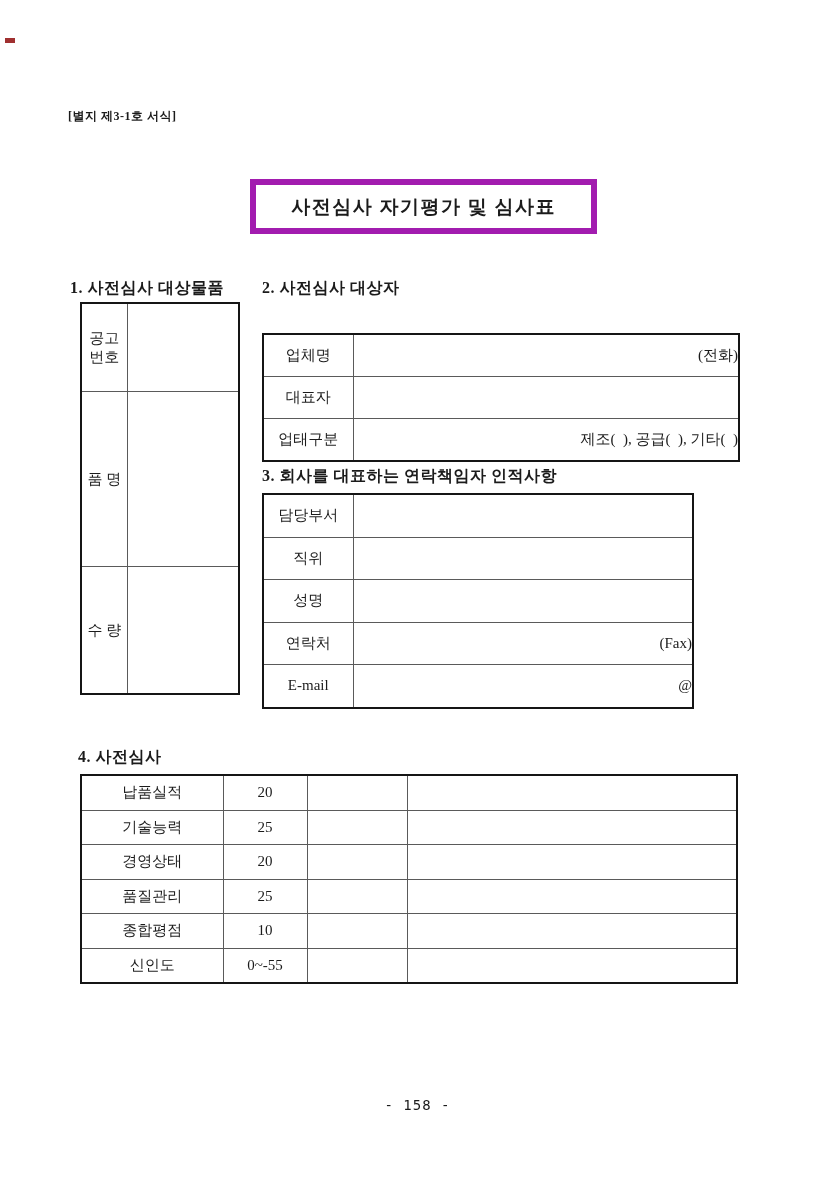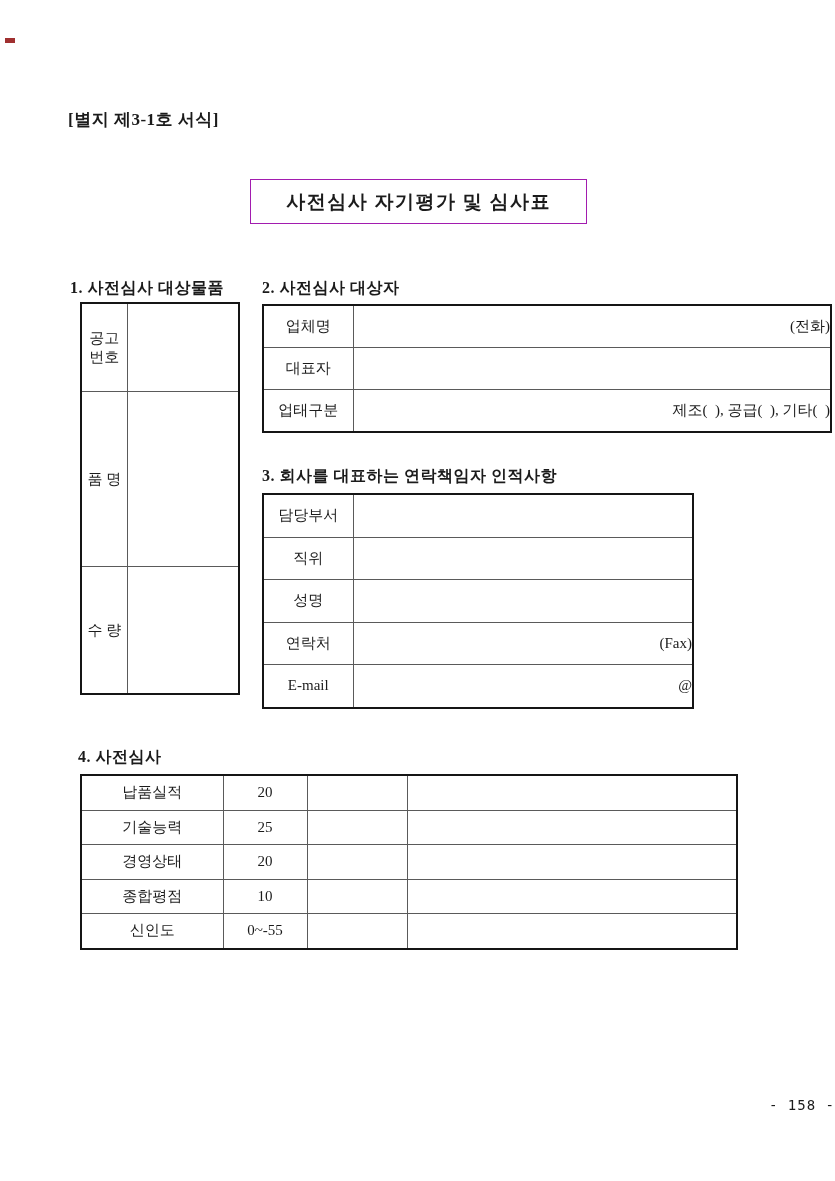--- a/index.html
+++ b/index.html
@@ -10,24 +10,24 @@
     color: #1b1b1b;
     position: relative;
     overflow: hidden;
   }
   .abs { position: absolute; }
 
   
   .corner-mark { left: 5px; top: 38px; width: 10px; height: 5px; background: #a03030; }
 
   
-  .form-tag { left: 68px; top: 108px; font-size: 17px; font-weight: bold; letter-spacing: 0.5px; }
+  .form-tag { left: 68px; top: 108px; font-size: 12px; font-weight: bold; letter-spacing: 0.5px; }
   .title-box {
     left: 250px; top: 179px; width: 335px; height: 43px;
-    border: 1px solid #a21caf;
+    border: 6px solid #a21caf;
     display: flex; align-items: center; justify-content: center;
   }
   .title-box span { font-size: 19px; font-weight: bold; letter-spacing: 1.5px; white-space: pre; }
 
   .sec-heading { font-size: 16px; font-weight: bold; letter-spacing: 0.5px; white-space: pre; }
   .h1 { left: 70px;  top: 278px; }
   .h2 { left: 262px; top: 278px; }
   .h3 { left: 262px; top: 466px; }
   .h4 { left: 78px;  top: 747px; }
 
@@ -55,21 +55,21 @@
   td.val { text-align: right; white-space: pre-wrap; }
 
   
   .t1 { left: 80px; top: 302px; width: 160px; }
   .t1 .c-lbl { width: 46px; }
   .t1 tr.r1 td { height: 87px; }
   .t1 tr.r2 td { height: 174px; }
   .t1 tr.r3 td { height: 126px; }
 
   
-  .t2 { left: 262px; top: 304px; width: 570px; }
+  .t2 { left: 262px; top: 333px; width: 478px; }
   .t2 .c-lbl { width: 90px; }
   .t2 td { height: 41px; }
   .t2 .pad-phone { padding-left: 215px; }
   .t2 .pad-biz   { padding-left: 16px; }
 
   
   .t3 { left: 262px; top: 493px; width: 432px; }
   .t3 .c-lbl { width: 90px; }
   .t3 td { height: 41.5px; }
   .t3 .pad-fax   { padding-left: 128px; }
@@ -79,21 +79,21 @@
   .t4 { left: 80px; top: 774px; width: 658px; }
   .t4 .c0 { width: 142px; }
   .t4 .c1 { width: 84px; }
   .t4 .c2 { width: 100px; }
   .t4 th { height: 31px; text-align: center; border-bottom: 2px solid #111; white-space: pre-wrap; }
   .t4 td { height: 33.5px; text-align: center; }
   .t4 tr.total td { font-weight: bold; border-top: 2px solid #222; }
 
   .footer {
     left: 0; top: 1097px; width: 835px;
-    text-align: right;
+    text-align: center;
     font-family: "DejaVu Sans Mono", monospace;
     font-size: 14px;
     letter-spacing: 1px;
   }
 </style>
 </head>
 <body>
 
 <div>
 
@@ -204,20 +204,26 @@
       <td></td>
       <td></td>
     </tr>
     <tr>
       <td>경영상태</td>
       <td>20</td>
       <td></td>
       <td></td>
     </tr>
     <tr>
+      <td>품질관리</td>
+      <td>25</td>
+      <td></td>
+      <td></td>
+    </tr>
+    <tr>
       <td>종합평점</td>
       <td>10</td>
       <td></td>
       <td></td>
     </tr>
     <tr>
       <td>신인도</td>
       <td>0~-55</td>
       <td></td>
       <td></td>

